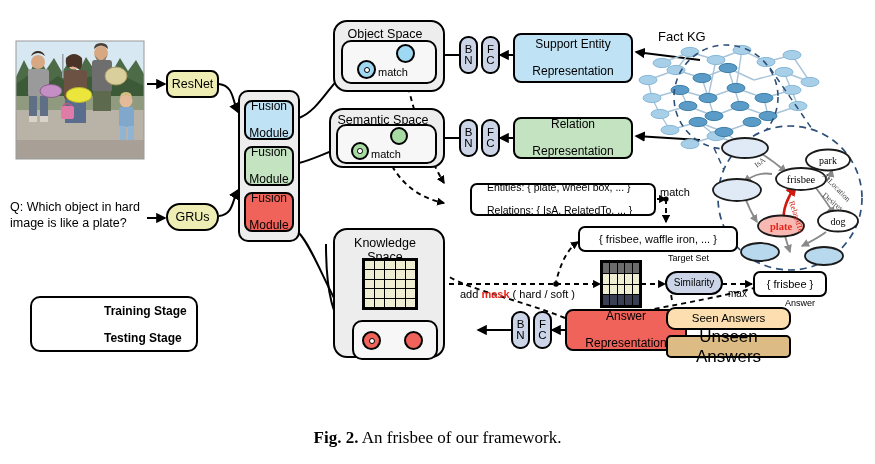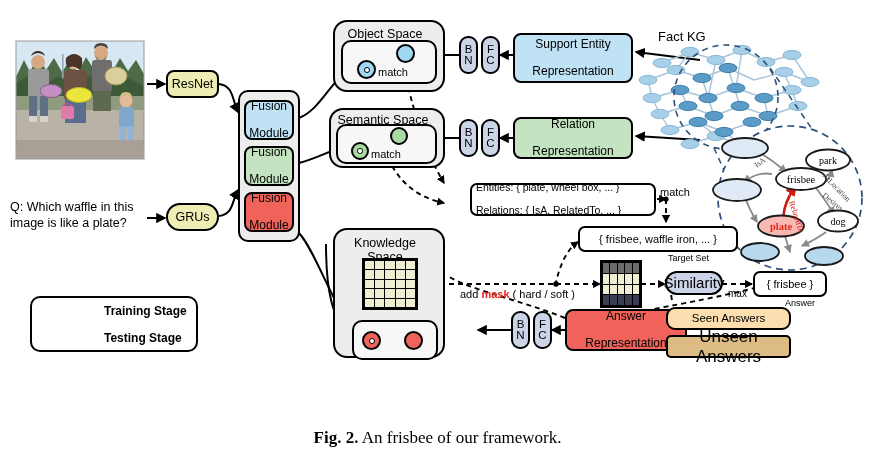--- a/index.html
+++ b/index.html
@@ -329,21 +329,21 @@
       <text x="822" y="176" font-family="Liberation Serif, serif" font-size="8" fill="#444" transform="rotate(46 822 176)">AtLocation</text>
       <text x="822" y="196" font-family="Liberation Serif, serif" font-size="8" fill="#444" transform="rotate(40 822 196)">Desires</text>
       <text x="789" y="202" font-family="Liberation Serif, serif" font-size="8" fill="#d01a10" transform="rotate(72 789 202)">RelatedTo</text>
     </g>
 
     <path d="M44 311 L96 311" stroke="#000" stroke-width="2" fill="none" marker-end="url(#ah)"></path>
     <path d="M44 338 L96 338" stroke="#000" stroke-width="2" fill="none" stroke-dasharray="6,4" marker-end="url(#ah)"></path>
   </svg>
 
   <div class="q-text" style="left:10px;top:200px;width:140px;">
-    <div>Q: Which waffle in this</div>
+    <div>Q: Which object in hard</div>
     <div>image is like a plate?</div>
   </div>
 
   <div class="node c-yellow" style="left:166px;top:70px;width:53px;height:28px;font-size:12.5px;">
     <span>ResNet</span>
   </div>
   <div class="node c-yellow" style="left:166px;top:203px;width:53px;height:28px;font-size:12.5px;border-radius:14px;">
     <span>GRUs</span>
   </div>
 
@@ -464,21 +464,21 @@
     </span>
   </div>
   <div class="node c-red" style="left:565px;top:309px;width:122px;height:42px;font-size:12px;">
     <span>
       <span>Answer</span><br>
       <span>Representation</span>
     </span>
   </div>
 
   <div class="node c-white" style="left:470px;top:183px;width:186px;height:33px;
-       border-radius:7px;justify-content:flex-start;padding-left:4px;font-size:10.5px;">
+       border-radius:7px;justify-content:flex-start;padding-left:15px;font-size:10.5px;">
     <span style="text-align:left;">
       <span>Entities: { plate, wheel box, ... }</span><br>
       <span>Relations: { IsA, RelatedTo, ... }</span>
     </span>
   </div>
   <div class="lbl" style="left:660px;top:186px;font-size:11px;">match</div>
 
   <div class="lbl" style="left:460px;top:288px;font-size:11px;">
     <span>add </span><span class="red-t" style="font-weight:bold;">mask</span><span> ( hard / soft )</span>
   </div>
@@ -507,21 +507,21 @@
     <div style="background:#3b3f54;"></div>
   </div>
 
   <div class="node c-white" style="left:578px;top:226px;width:160px;height:26px;
        border-radius:7px;font-size:11px;">
     <span>{ frisbee, waffle iron, ... }</span>
   </div>
   <div class="lbl small" style="left:668px;top:253px;">Target Set</div>
 
   <div class="node c-sim" style="left:665px;top:271px;width:58px;height:24px;
-       border-radius:13px;font-size:15px;">
+       border-radius:13px;font-size:10px;">
     <span>Similarity</span>
   </div>
   <div class="lbl small" style="left:728px;top:288px;font-size:10px;">max</div>
 
   <div class="node c-white" style="left:753px;top:271px;width:74px;height:26px;
        border-radius:7px;font-size:11px;">
     <span>{ frisbee }</span>
   </div>
   <div class="lbl small" style="left:785px;top:298px;">Answer</div>
 

